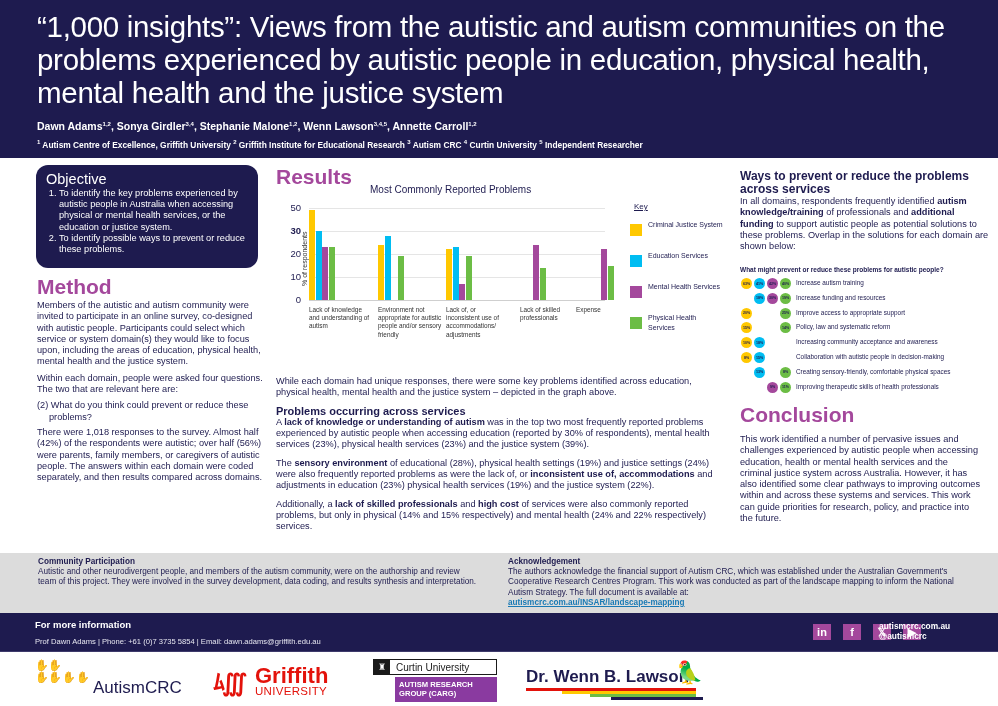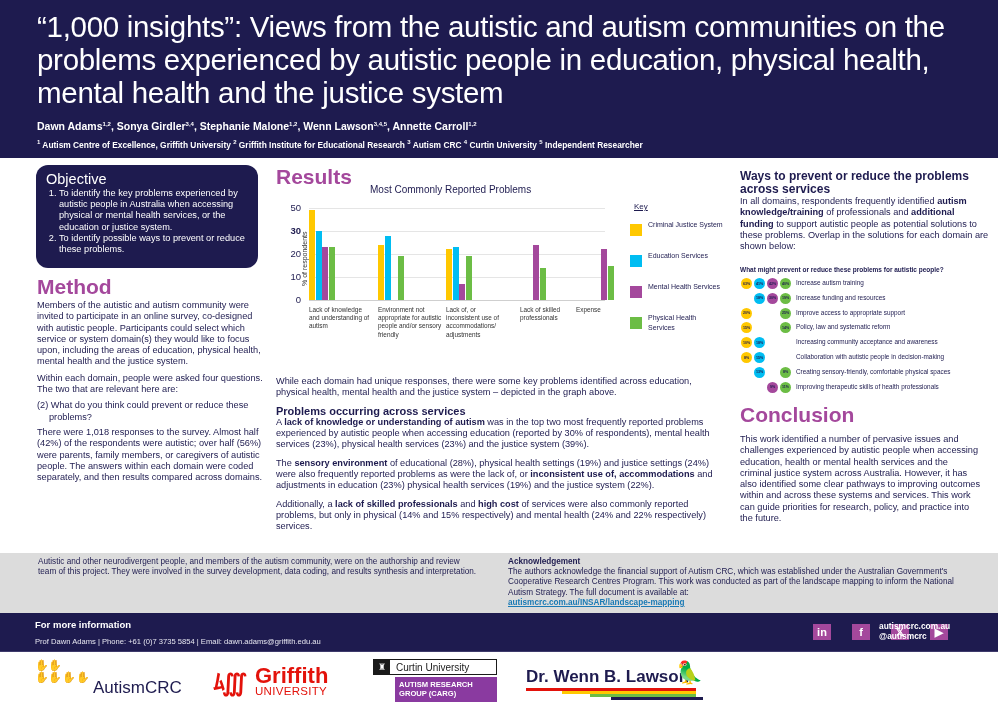--- a/index.html
+++ b/index.html
@@ -54,21 +54,21 @@
   #grey { position: absolute; left: 0; top: 553px; width: 998px; height: 60px; background: #dcdcdc; }
   #comm { position: absolute; left: 38px; top: 4px; width: 440px; font-size: 8.2px; line-height: 10.2px; color: #1e1b4f; }
   #ack { position: absolute; left: 508px; top: 4px; width: 460px; font-size: 8.2px; line-height: 10.2px; color: #1e1b4f; }
   .box-h { font-weight: bold; }
   #ack a { color: #1a7ab5; font-weight: bold; text-decoration: underline; }
 
   
   #footer { position: absolute; left: 0; top: 613px; width: 998px; height: 38px; background: #1e1b4f; color: #fff; }
   #more-h { position: absolute; left: 35px; top: 6px; font-size: 9.5px; font-weight: bold; }
   #contact { position: absolute; left: 35px; top: 24px; font-size: 7.6px; color: #e6e6f0; }
-  #social { position: absolute; left: 776px; top: 11px; display: flex; gap: 21px; padding-left: 37px; }
+  #social { position: absolute; left: 776px; top: 11px; display: flex; gap: 12px; padding-left: 37px; }
   .soc { width: 18px; height: 16px; background: #a4489c; color: #fff; font-size: 11px; font-weight: bold; display: flex; align-items: center; justify-content: center; }
   #web { position: absolute; left: 879px; top: 8px; font-size: 8.4px; line-height: 10px; font-weight: bold; color: #fff; }
 
   
   #logos { position: absolute; left: 0; top: 651px; width: 998px; height: 55px; background: #fff; border-top: 1px solid #3e3a6b; }
   .logo { position: absolute; }
   #logo-crc { left: 35px; top: 7px; width: 140px; height: 44px; }
   #logo-crc .hands { position: absolute; left: 0; top: 0; font-size: 11px; line-height: 12px; }
   #logo-crc .name { position: absolute; left: 58px; top: 19px; font-size: 17px; color: #1e1b4f; }
   #logo-griffith { left: 213px; top: 11px; width: 125px; height: 36px; }
@@ -205,20 +205,21 @@
     <div class="bubble" style="left: 767px; top: 381.6px; background: rgb(164, 72, 156);">9%</div>
     <div class="bubble" style="left: 780px; top: 381.6px; background: rgb(108, 189, 69);">11%</div>
     <div class="vlabel" style="top: 382.6px;">Improving therapeutic skills of health professionals</div>
   </div>
 
 <div id="concl-h" class="section-h">Conclusion</div>
 <div id="concl">This work identified a number of pervasive issues and challenges experienced by autistic people when accessing education, health or mental health services and the criminal justice system across Australia. However, it has also identified some clear pathways to improving outcomes within and across these systems and services. This work can guide priorities for research, policy, and practice into the future.</div>
 
 <div id="grey">
   <div id="comm">
+    <div class="box-h">Community Participation</div>
     <div>Autistic and other neurodivergent people, and members of the autism community, were on the authorship and review team of this project. They were involved in the survey development, data coding, and results synthesis and interpretation.</div>
   </div>
   <div id="ack">
     <div class="box-h">Acknowledgement</div>
     <div>The authors acknowledge the financial support of Autism CRC, which was established under the Australian Government's Cooperative Research Centres Program. This work was conducted as part of the landscape mapping to inform the National Autism Strategy. The full document is available at:</div>
     <a>autismcrc.com.au/INSAR/landscape-mapping</a>
   </div>
 </div>
 
 <div id="footer">

